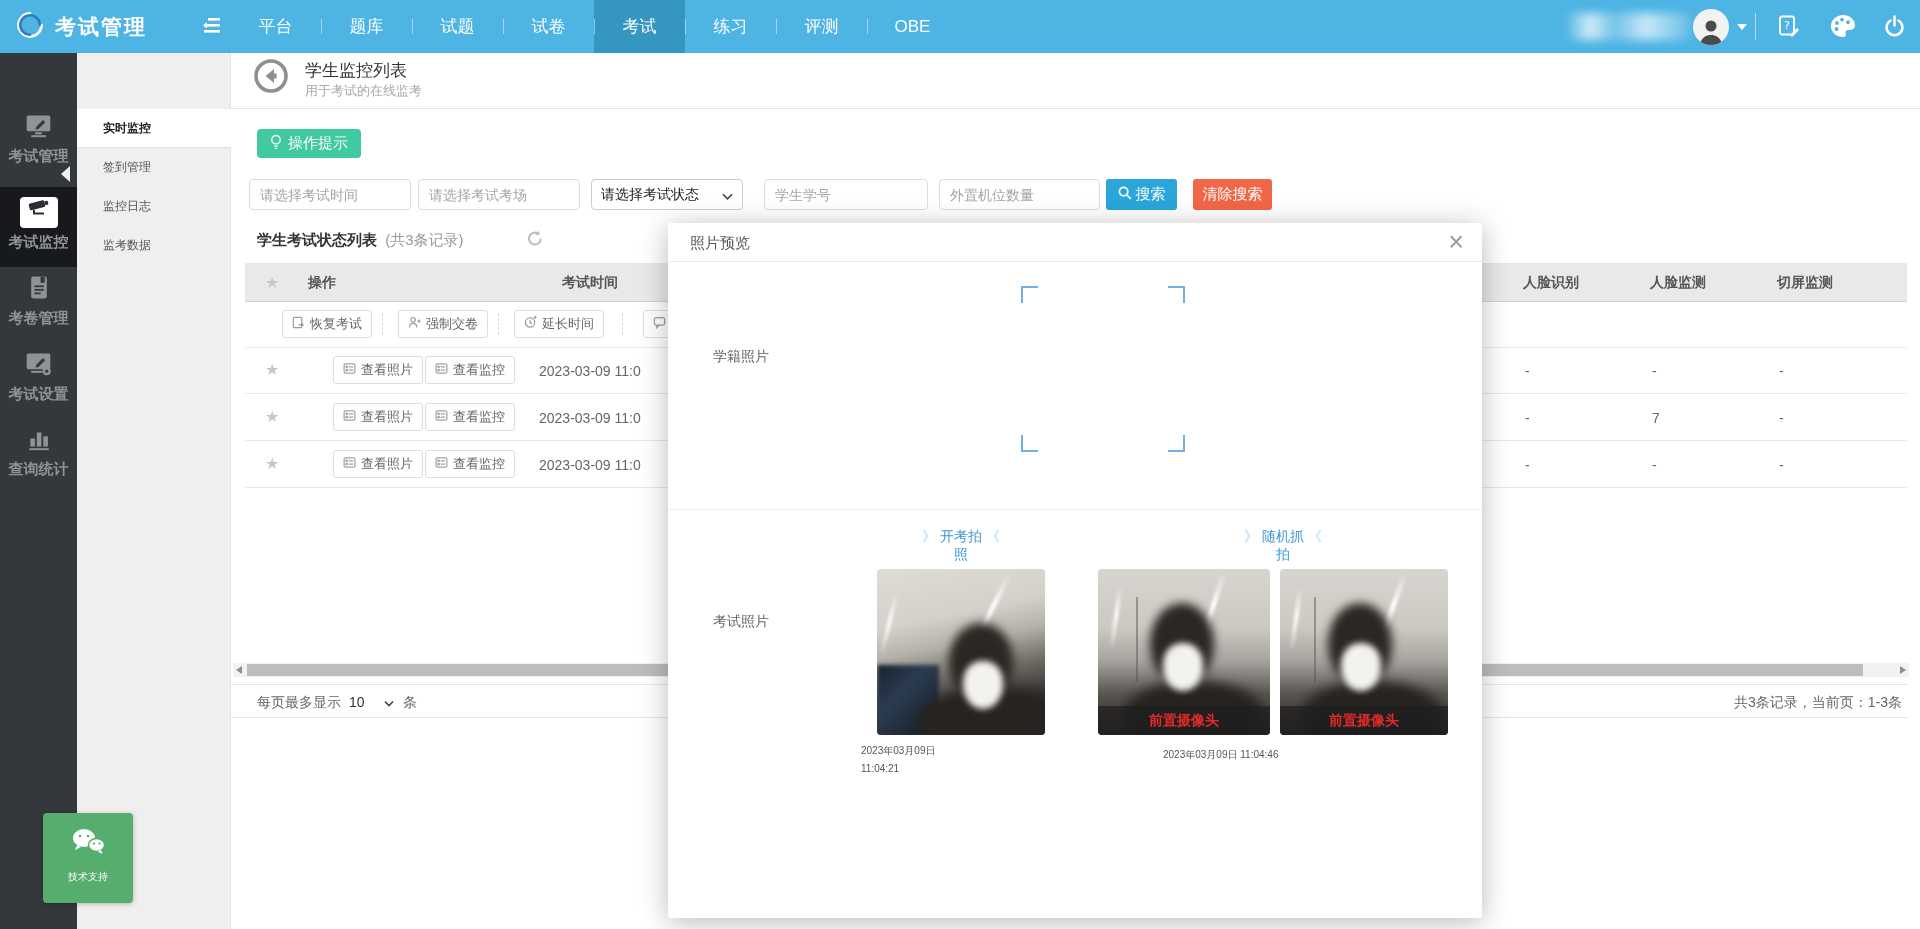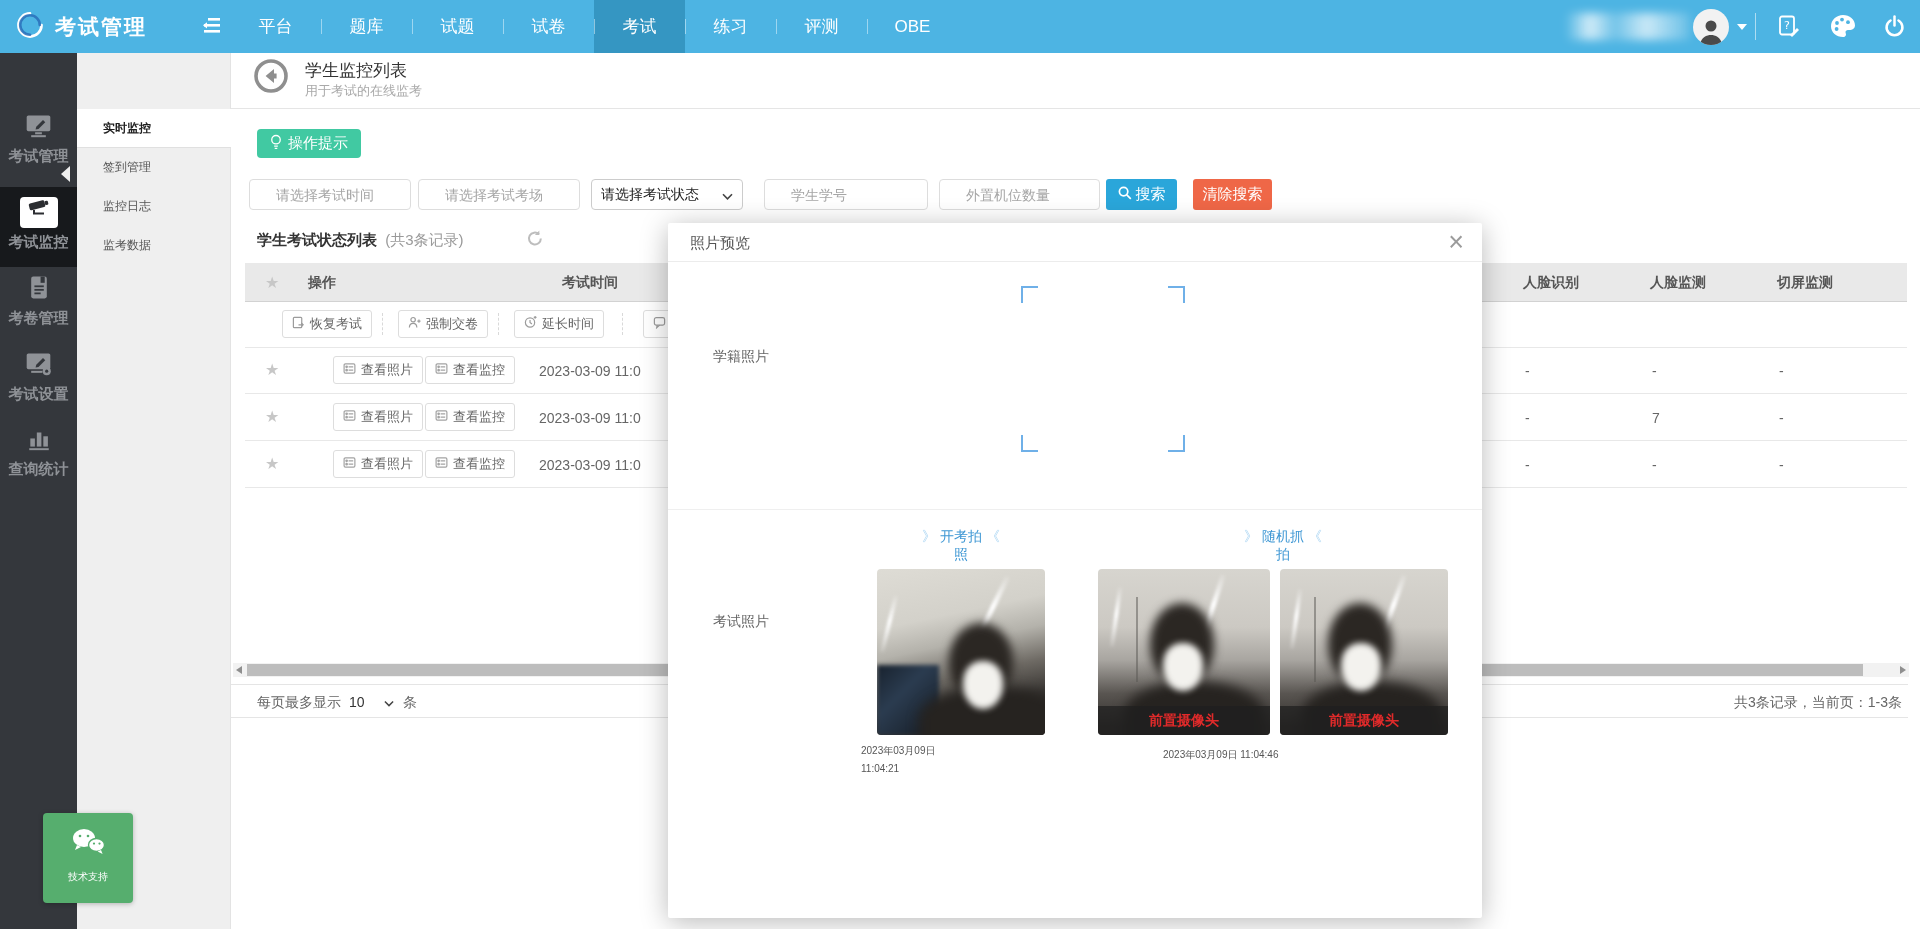--- a/index.html
+++ b/index.html
@@ -40,21 +40,21 @@
   
   .main { position:absolute; left:231px; top:53px; right:0; bottom:0; background:#fff; }
   .back-btn { position:absolute; left:22px; top:5px; width:36px; height:36px; cursor:pointer; }
   .pg-title { position:absolute; left:74px; top:6px; font-size:17px; color:#333; }
   .pg-sub { position:absolute; left:74px; top:29px; font-size:13px; color:#a9a9a9; }
   .hdr-line { position:absolute; left:0; right:0; top:55px; height:1px; background:#e5e5e5; }
   .tip-btn { position:absolute; left:26px; top:76px; height:29px; padding:0 13px; background:#41c9a2; color:#fff;
     border:none; border-radius:4px; font-size:15px; display:flex; align-items:center; gap:6px; cursor:pointer;
     font-family:inherit; }
   .flt { position:absolute; top:126px; height:31px; border:1px solid #ddd; border-radius:4px; font-size:14px;
-    padding:0 26px; color:#333; background:#fff; font-family:inherit; }
+    padding:0 10px; color:#333; background:#fff; font-family:inherit; }
   .flt::placeholder { color:#a6a6a6; }
   .sel { position:absolute; top:126px; height:31px; border:1px solid #ccc; border-radius:4px; background:#fff;
     display:flex; align-items:center; justify-content:space-between; padding:0 9px; font-size:14px; color:#222; cursor:pointer; }
   .btn-search { position:absolute; left:875px; top:126px; width:71px; height:31px; background:#2aa6da; border:none;
     border-radius:3px; color:#fff; font-size:15px; display:flex; align-items:center; justify-content:center; gap:4px; cursor:pointer; font-family:inherit; }
   .btn-clear { position:absolute; left:962px; top:126px; width:79px; height:31px; background:#ef6747; border:none;
     border-radius:3px; color:#fff; font-size:15px; cursor:pointer; font-family:inherit; }
   .tbl-title { position:absolute; left:26px; top:178px; font-size:15px; }
   .tbl-title .t1 { font-weight:bold; color:#333; }
   .tbl-title .t2 { color:#9a9a9a; margin-left:4px; }

